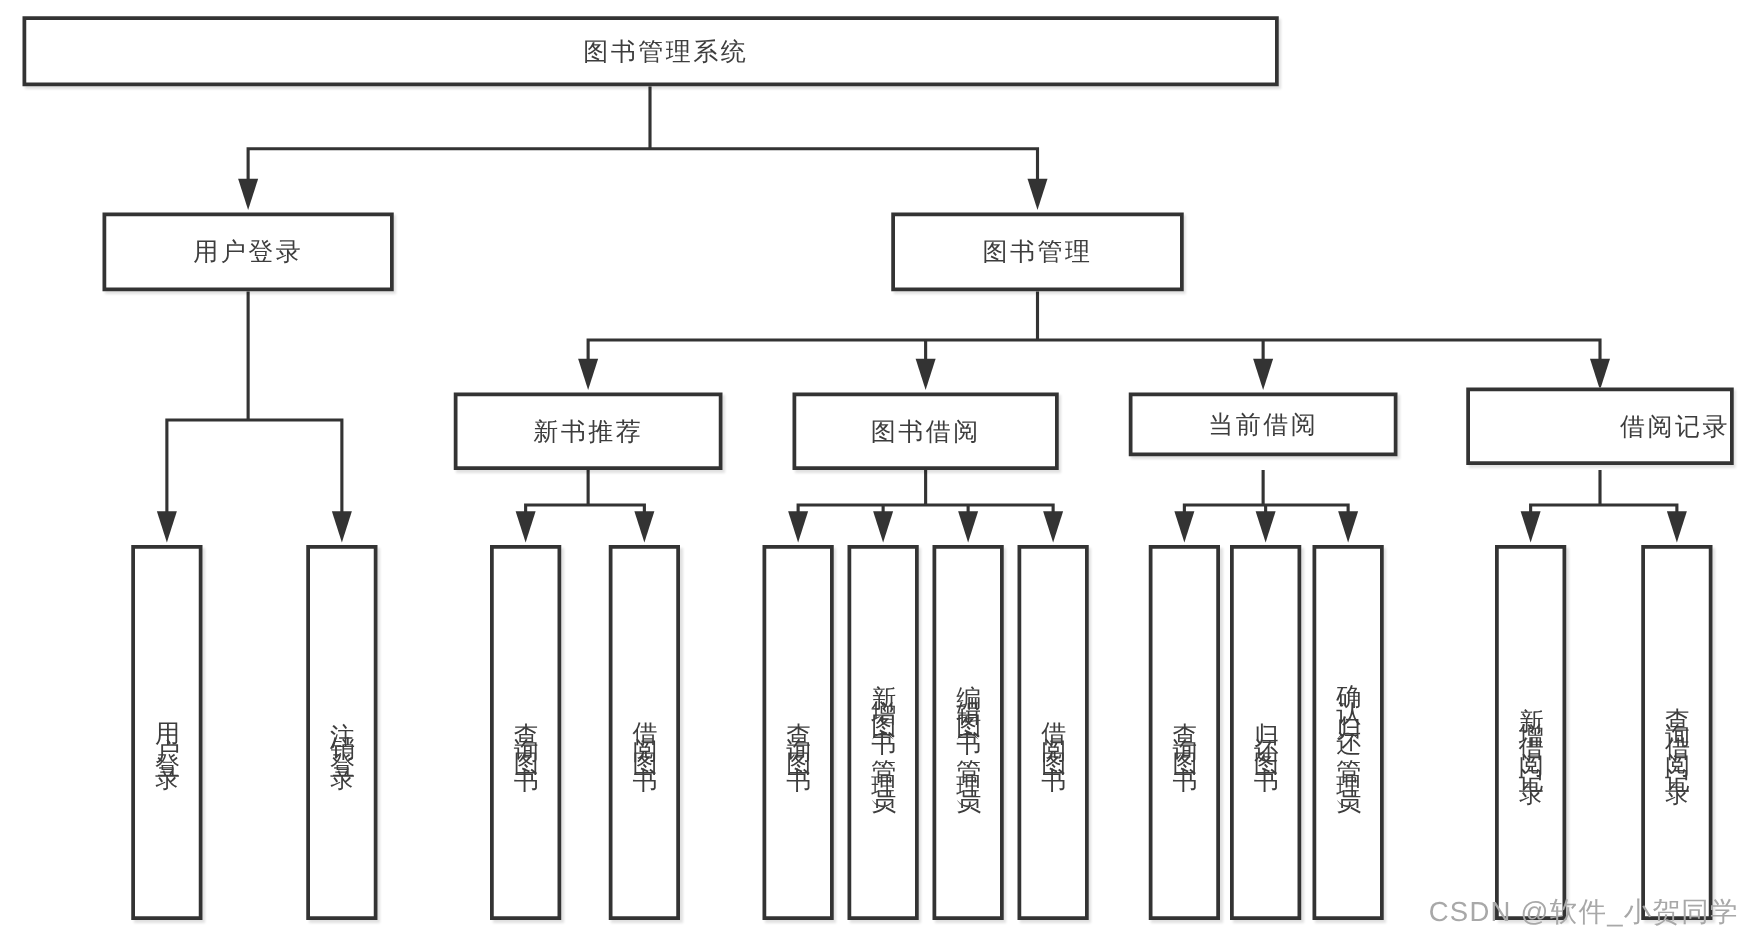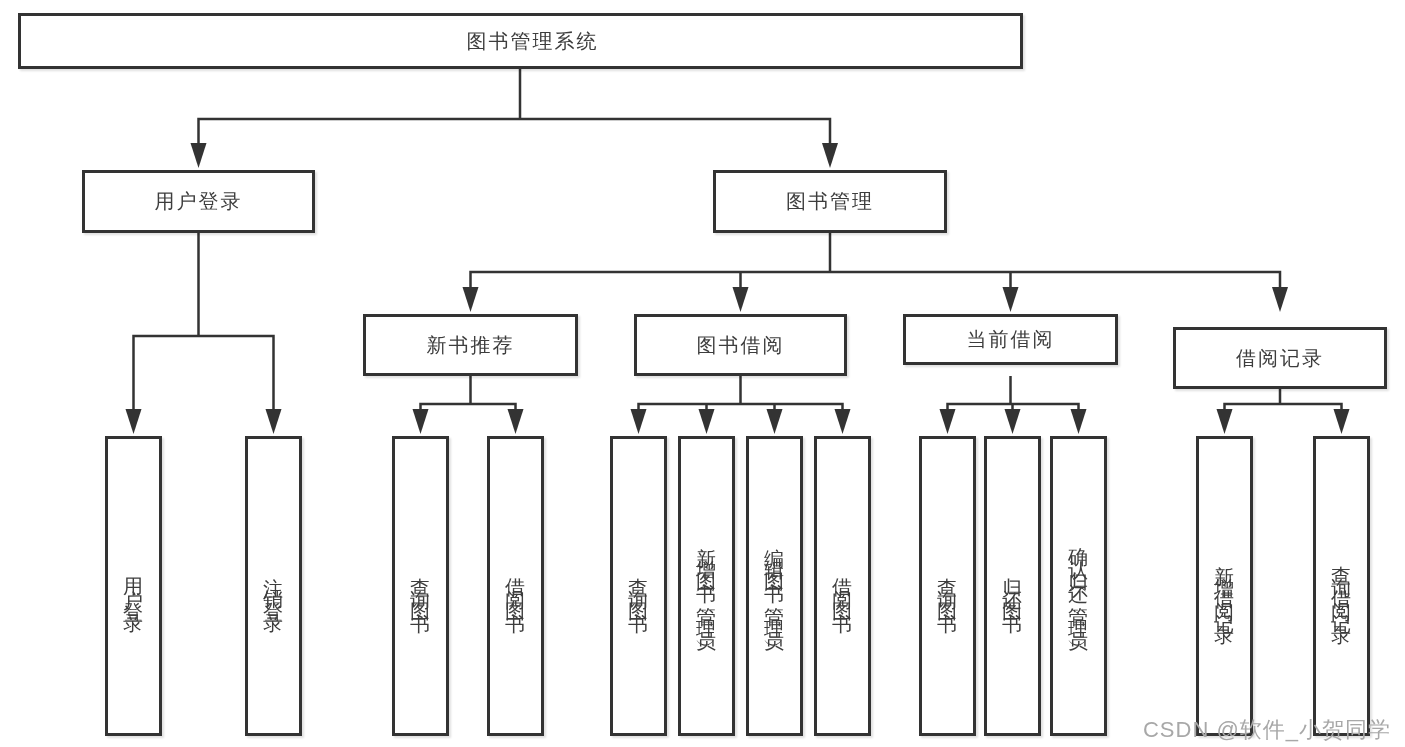--- a/index.html
+++ b/index.html
@@ -89,21 +89,21 @@
 
   <div class="node h" style="left:713px; top:170px; width:234px; height:63px;">
     <span>图书管理</span>
   </div>
   <div class="node h" style="left:634px; top:314px; width:213px; height:62px;">
     <span>图书借阅</span>
   </div>
   <div class="node h" style="left:903px; top:314px; width:215px; height:51px;">
     <span>当前借阅</span>
   </div>
-  <div class="node h" style="left:1173px; top:327px; width:214px; height:62px;">
+  <div class="node h" style="left:1173px; top:310px; width:214px; height:62px;justify-content:flex-end;">
     <span>借阅记录</span>
   </div>
 
   <div class="node v" style="left:105px; top:436px; width:57px; height:300px;">
     <span class="vt">用户登录</span>
   </div>
   <div class="node v" style="left:245px; top:436px; width:57px; height:300px;">
     <span class="vt">注销登录</span>
   </div>
 

